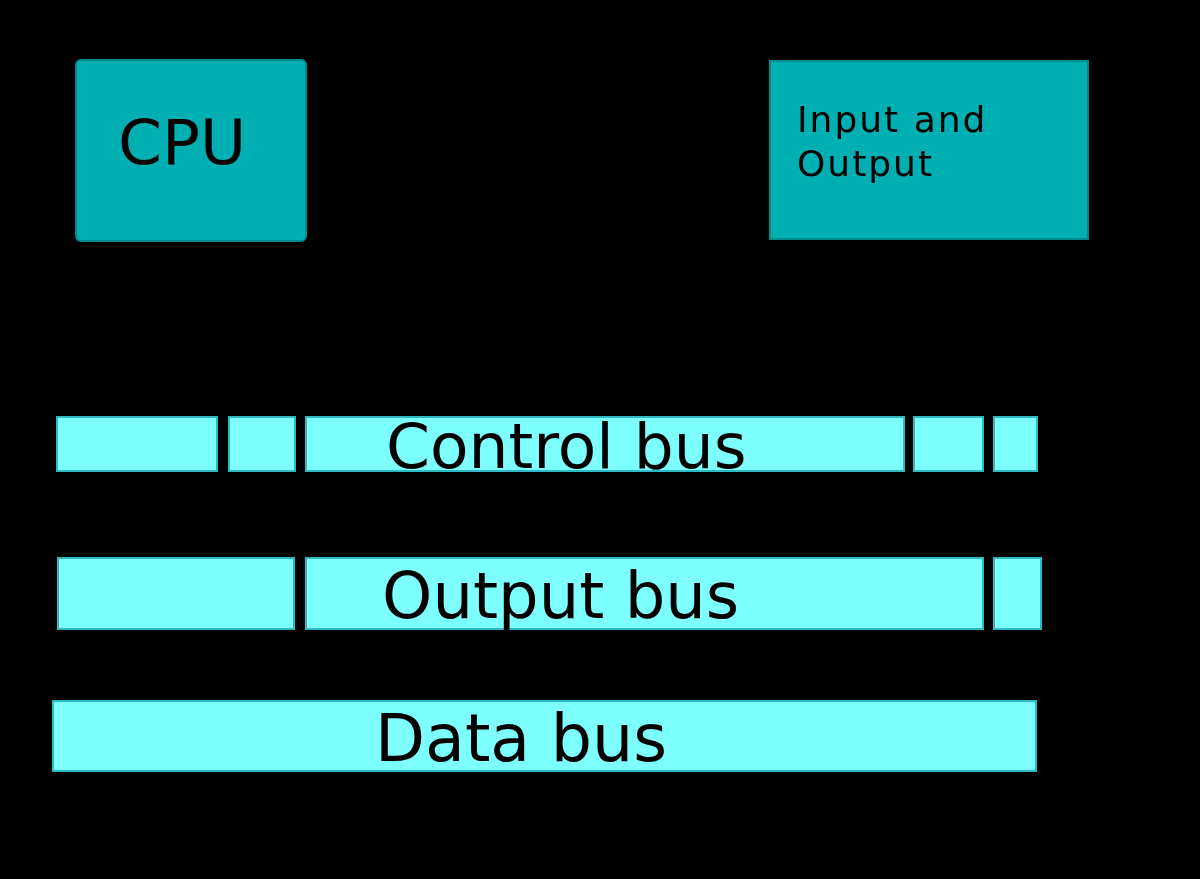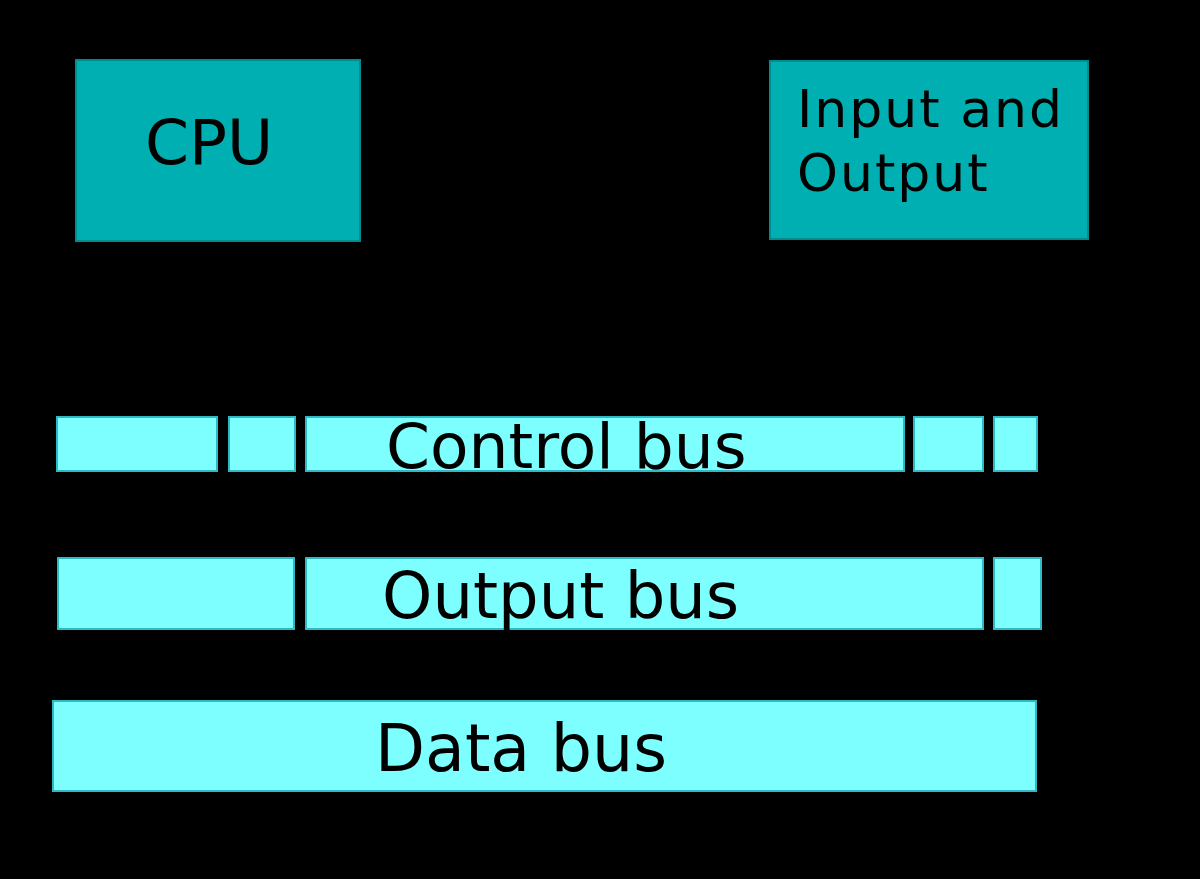--- a/index.html
+++ b/index.html
@@ -23,48 +23,48 @@
     border: 2px solid var(--component-border, #008c8f);
     box-sizing: border-box;
     display: flex;
     align-items: center;
     justify-content: center;
   }
   .box-label {
     line-height: 1;
     white-space: pre-line;
   }
-  #box-cpu   { left: 75px;  top: 59px; width: 286px; height: 183px; }
+  #box-cpu   { left: 75px;  top: 59px; width: 232px; height: 183px; border-radius: 6px; }
   #box-cpu .box-label {
     font-size: 63px;
     transform: translate(-9px, -8px);
   }
   #box-memory { left: 411px; top: 60px; width: 304px; height: 182px; }
   #box-memory .box-label {
     font-size: 76px;
     transform: translateY(-7px) scaleX(0.84);
     transform-origin: center;
   }
   #box-io { left: 769px; top: 60px; width: 320px; height: 180px; justify-content: flex-start; }
   #box-io .box-label {
-    font-size: 52px;
+    font-size: 36px;
     line-height: 1.23;
     letter-spacing: 2px;
     margin-left: 26px;
     transform: translateY(-8px);
   }
   
   .bus {
     position: absolute;
     left: 0;
     width: 1200px;
   }
   #bus-control { top: 416px; height: 56px; padding-left: 37px; }
   #bus-address { top: 557px; height: 73px; }
-  #bus-data    { top: 700px; height: 92px; }
+  #bus-data    { top: 700px; height: 72px; }
   .bus-seg {
     position: absolute;
     top: 0;
     height: 100%;
     background: var(--bus-fill, #7dffff);
     border: 2px solid var(--bus-border, #2fb9c4);
     box-sizing: border-box;
   }
   .bus-label {
     position: absolute;

